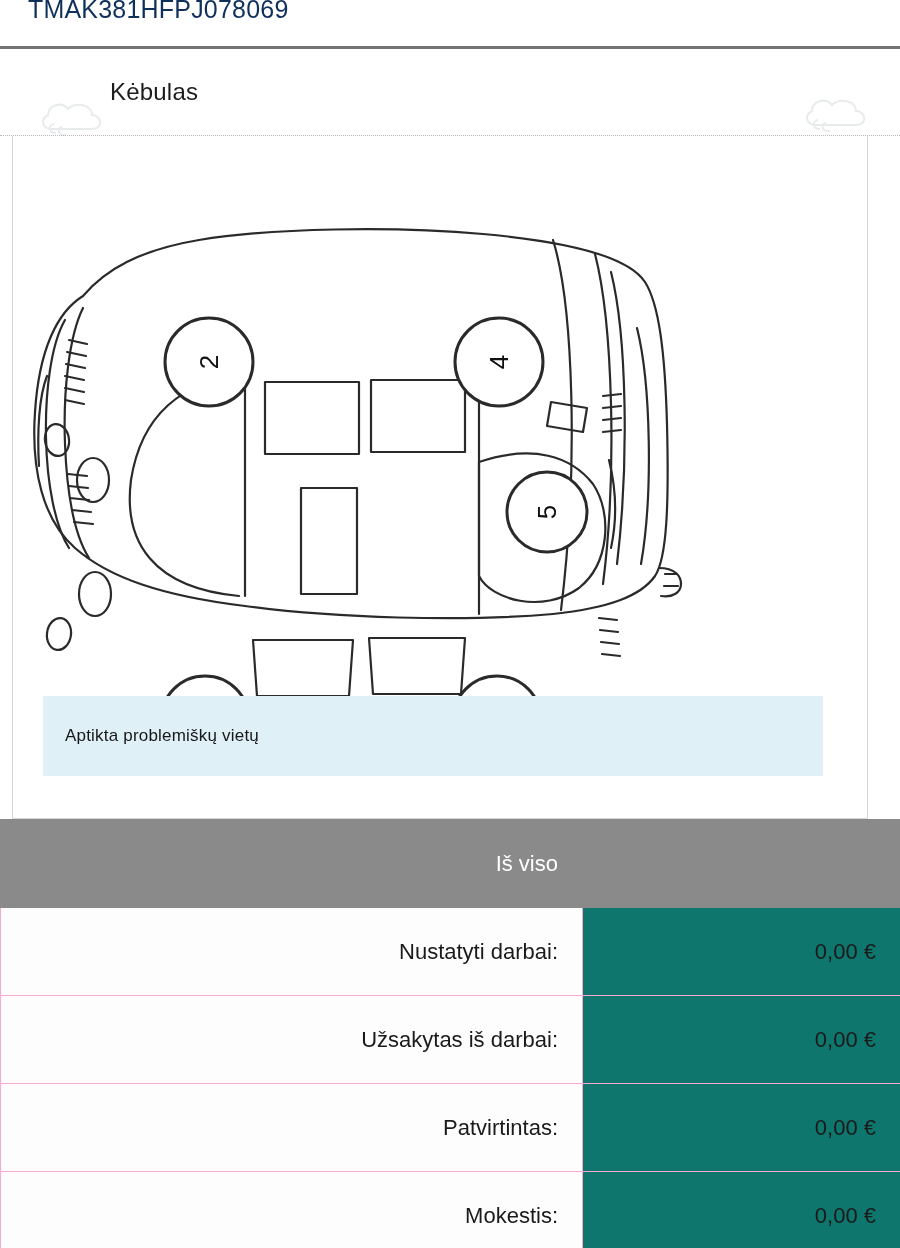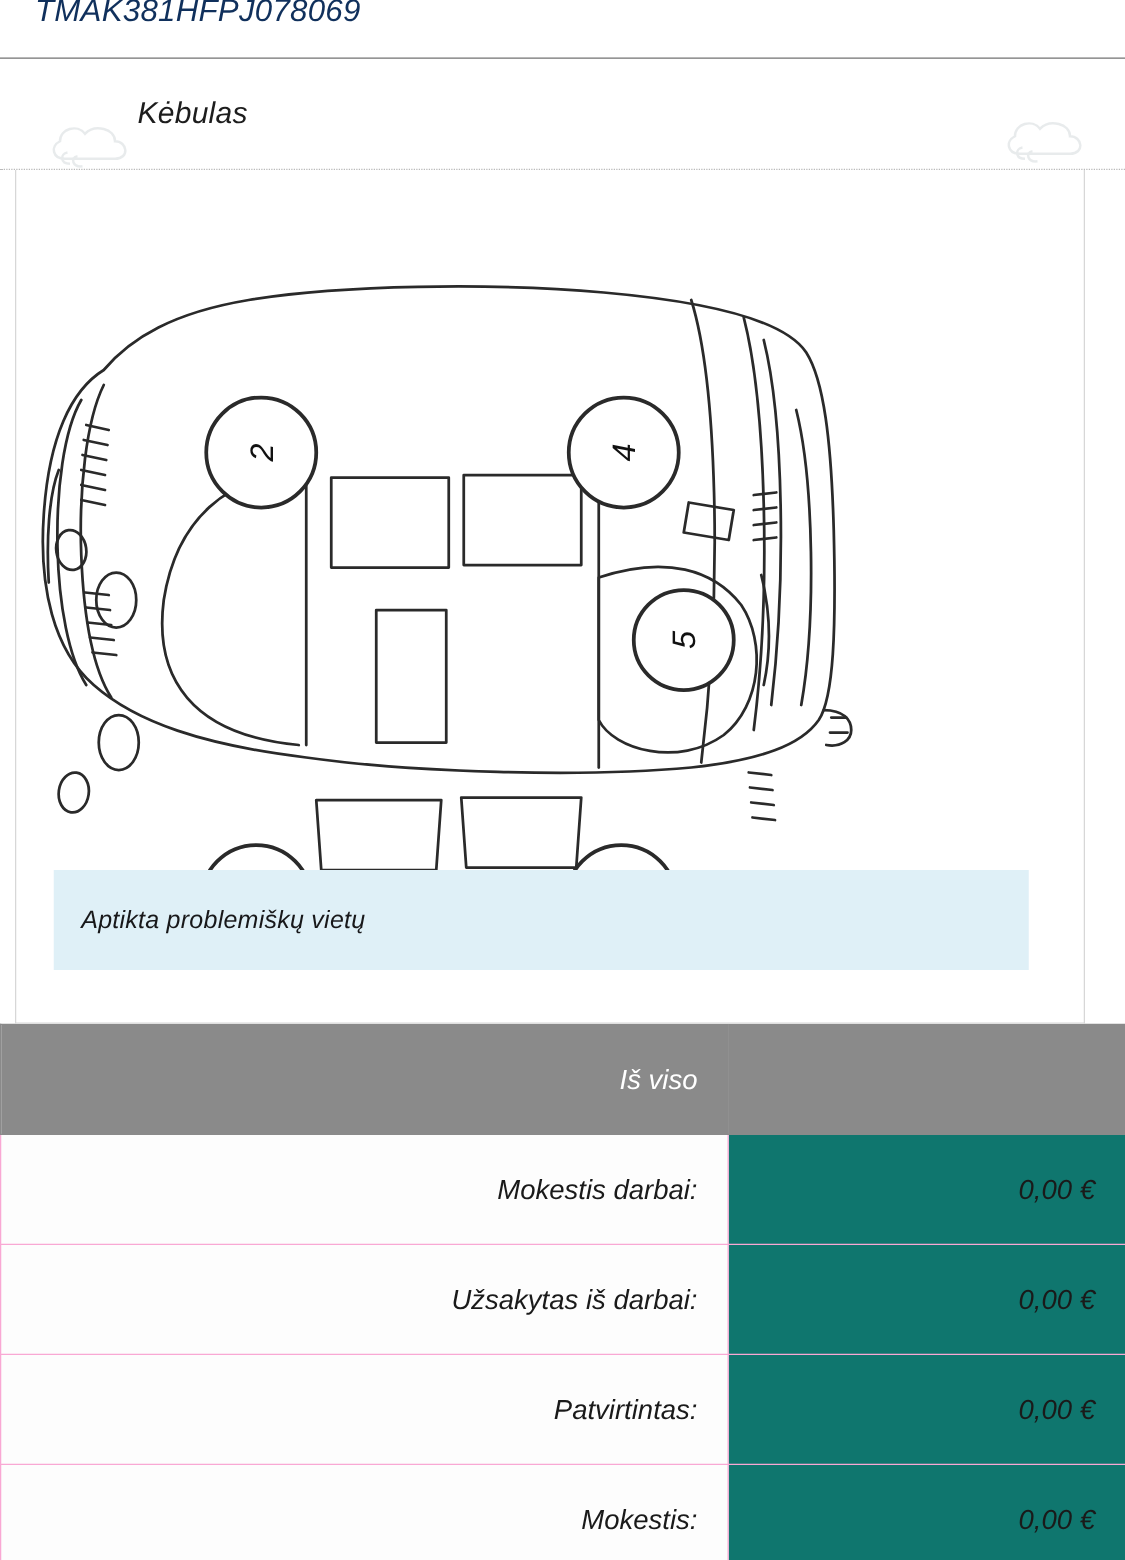--- a/index.html
+++ b/index.html
@@ -13,21 +13,20 @@
     font-family: "Liberation Sans", sans-serif;
     color: #1a1a1a;
     overflow: hidden;
     position: relative;
   }
   .page {
     width: 900px;
     height: 892px;
     position: relative;
     box-sizing: border-box;
-    font-style: italic;
   }
 
   
   .vin-row {
     height: 46px;
     padding: 0 0 0 28px;
     display: flex;
     align-items: flex-start;
     box-sizing: border-box;
   }
@@ -36,21 +35,21 @@
     color: #10305c;
     letter-spacing: 0.2px;
     line-height: 30px;
     margin-top: -6px;
   }
 
   
   .section-bar {
     position: relative;
     height: 90px;
-    border-top: 1px solid #737373;
+    border-top: 3px solid #737373;
     border-bottom: 1px dotted #b9b9b9;
     display: flex;
     align-items: center;
     box-sizing: border-box;
   }
   .section-title {
     font-size: 24px;
     color: #1d1d1d;
     margin-left: 110px;
     letter-spacing: 0.2px;
@@ -87,21 +86,21 @@
     top: 560px;
     width: 780px;
     height: 80px;
     background: #dff0f7;
     display: flex;
     align-items: center;
     box-sizing: border-box;
     padding-left: 22px;
   }
   .notice-text {
-    font-size: 20px;
+    font-size: 17px;
     color: #18181a;
     letter-spacing: 0.2px;
   }
 
   
   .totals {
     width: 900px;
     border-collapse: collapse;
     table-layout: fixed;
   }
@@ -287,21 +286,21 @@
       <col class="col-value">
     </colgroup>
     <thead>
       <tr>
         <th>Iš viso</th>
         <th class="blank"></th>
       </tr>
     </thead>
     <tbody>
       <tr>
-        <td class="label">Mokestis darbai:</td>
+        <td class="label">Nustatyti darbai:</td>
         <td class="value">0,00 €</td>
       </tr>
       <tr>
         <td class="label">Užsakytas iš darbai:</td>
         <td class="value">0,00 €</td>
       </tr>
       <tr>
         <td class="label">Patvirtintas:</td>
         <td class="value">0,00 €</td>
       </tr>

